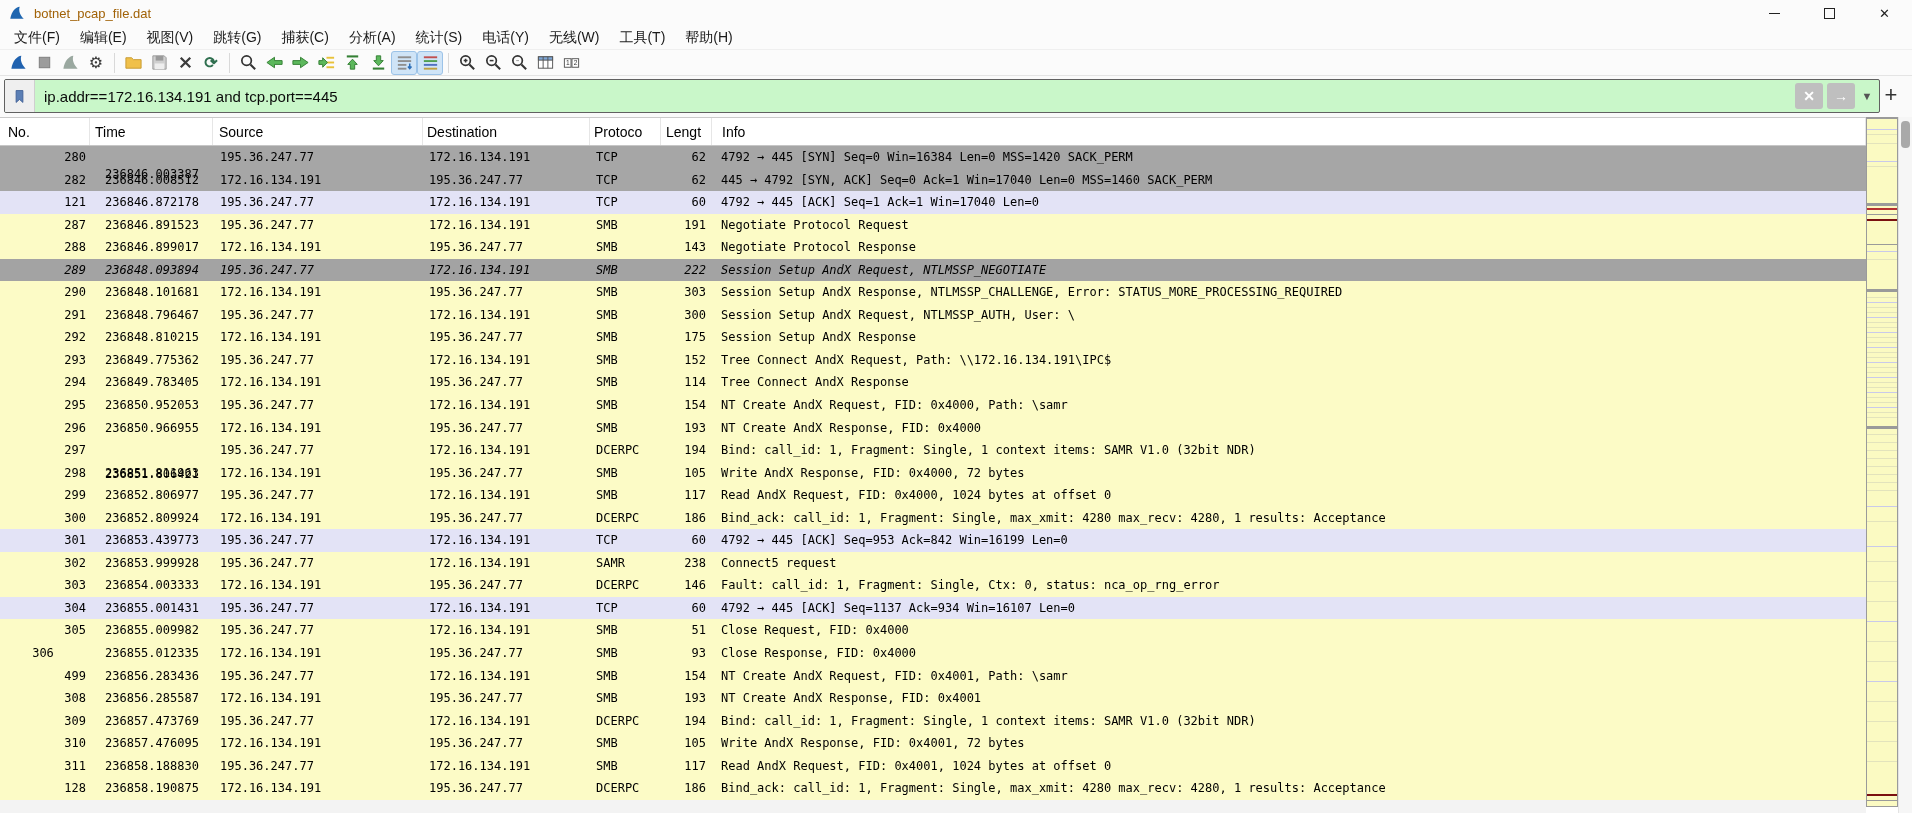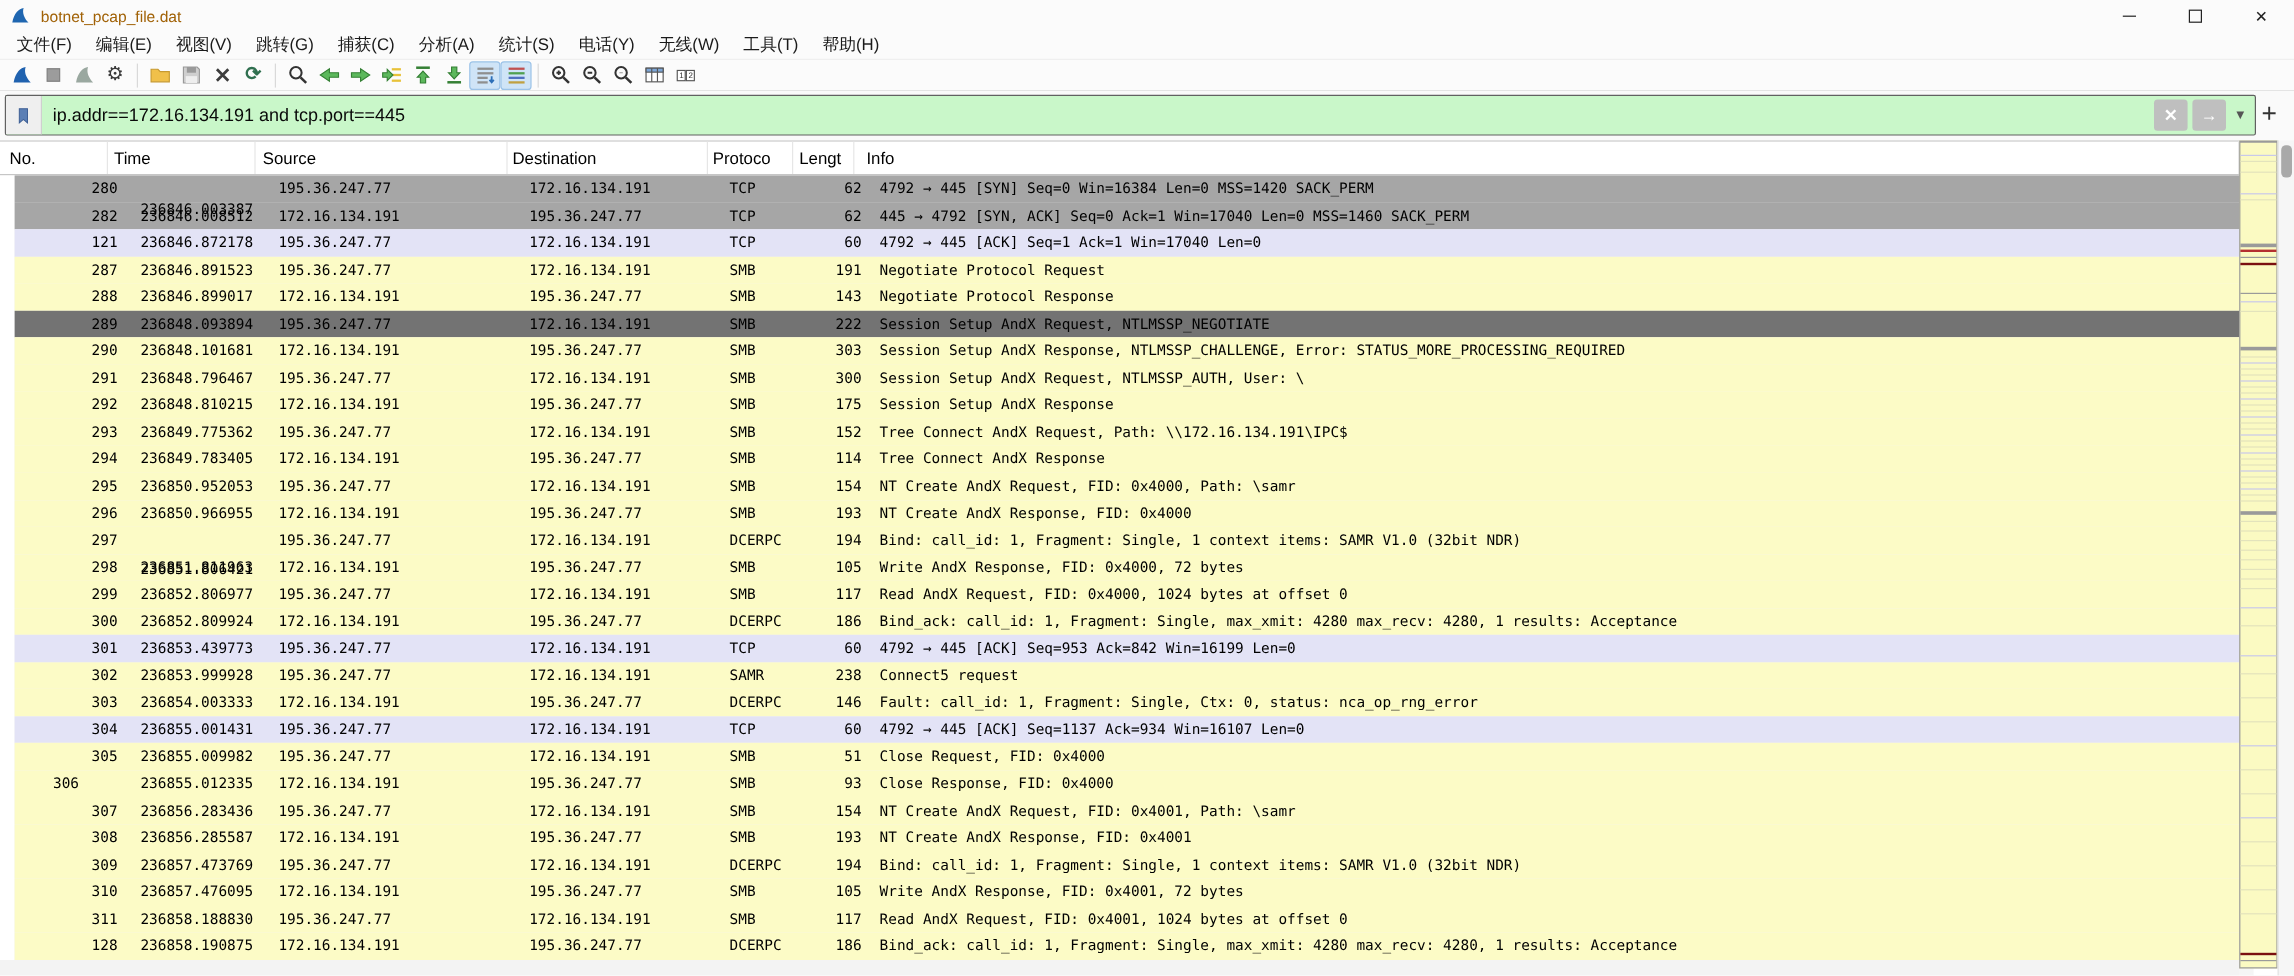--- a/index.html
+++ b/index.html
@@ -36,41 +36,41 @@
   #filter-bookmark{width:30px;height:100%;background:#efefef;border:0;border-right:1px solid #cfcfcf;display:flex;align-items:center;justify-content:center;padding:0;}
   #filter-bookmark svg{width:17px;height:17px;}
   #filter-text{flex:1;font-family:"Liberation Sans",sans-serif;font-size:15px;color:#0a0a0a;padding-left:9px;white-space:nowrap;overflow:hidden;}
   .fbtn{width:28px;height:26px;border:0;border-radius:3px;background:#bfbfbf;color:#ffffff;font-size:14px;font-weight:bold;display:flex;align-items:center;justify-content:center;margin-right:4px;padding:0;}
   #filter-dropdown{width:16px;height:26px;border:0;background:transparent;color:#555;font-size:11px;display:flex;align-items:center;justify-content:center;margin-right:4px;padding:0;}
   #filter-add{position:absolute;right:9px;top:5px;width:24px;height:28px;border:0;background:transparent;color:#333;font-size:22px;line-height:1;padding:0;}
 
   
   #pheader{left:0;top:117px;width:1866px;height:29px;background:#ffffff;border-top:1px solid #cacaca;border-bottom:1px solid #c6c6c6;display:flex;box-sizing:border-box;}
   .hcell{height:100%;display:flex;align-items:center;border-right:1px solid #e6e6e6;box-sizing:border-box;font-size:14px;color:#000;white-space:nowrap;overflow:hidden;}
-  #plist{left:12px;top:146px;width:1866px;height:667px;background:#f5f5f5;overflow:hidden;}
+  #plist{left:0;top:146px;width:1866px;height:667px;background:#f5f5f5;overflow:hidden;}
   .prow{display:flex;height:22.55px;line-height:22.55px;font-family:"DejaVu Sans Mono","Liberation Mono",monospace;font-size:12px;color:#000;white-space:nowrap;}
   .prow span{display:block;height:100%;overflow:hidden;box-sizing:border-box;}
   .row-yellow{background:#fcfbc6;}
   .row-gray{background:#a6a6a6;}
   .row-lavender{background:#e3e3f6;}
   .row-selected{background:#4f93cc;}
   #list-tail{left:0;top:800px;width:1866px;height:13px;background:#f3f3f3;}
 
   .c0{text-align:right;padding-right:4px;}
   .c5{text-align:right;padding-right:6px;}
 
   
   #minimap{left:1866px;top:117px;width:32px;height:690px;background:#fbfac2;border:1px solid #9a9a9a;border-top:2px solid #9a9a9a;box-sizing:border-box;}
   .mmark{position:absolute;left:0;width:100%;}
 
   
   #vscroll{left:1898px;top:117px;width:14px;height:696px;background:#f6f6f6;border-left:1px solid #e3e3e3;box-sizing:border-box;}
   #vscroll-handle{position:absolute;left:2px;top:4px;width:9px;height:27px;background:#a9a9a9;border-radius:4px;}
 </style>
-<style>.row-yellow{background:#fcfbc6;}.row-gray{background:#a6a6a6;}.row-lavender{background:#e3e3f6;}.row-selected{background:#737373;}#filter-box{background:#c9f7c9;}.tb.active{background:#cfe4f7;}#minimap{background:#fbfac2;}</style></head>
+<style>.row-yellow{background:#fcfbc6;}.row-gray{background:#a6a6a6;}.row-lavender{background:#e3e3f6;}.row-selected{background:#a3a3a3;font-style:italic;}#filter-box{background:#c9f7c9;}.tb.active{background:#cfe4f7;}#minimap{background:#fbfac2;}</style></head>
 <body>
 
 <div id="titlebar" class="abs">
   <svg id="app-logo" viewBox="0 0 20 20">
       <path d="M2.5 16.5 C4 8 8.5 3.5 13 3 C11.5 7.5 13.5 12.5 17.5 16.5 Z" fill="#1f66b0"></path>
     </svg>
   <span id="win-title">botnet_pcap_file.dat</span>
   <div id="win-controls">
     <button class="winbtn">
         <span class="glyph-min"></span>
@@ -509,21 +509,21 @@
     <div class="prow row-yellow">
       <span class="c0" style="width: 90px; text-align: center;">306</span>
       <span class="c1" style="width: 123px; padding-left: 15px;">236855.012335</span>
       <span class="c2" style="width: 210px; padding-left: 7px;">172.16.134.191</span>
       <span class="c3" style="width: 167px; padding-left: 6px;">195.36.247.77</span>
       <span class="c4" style="width: 71px; padding-left: 6px;">SMB</span>
       <span class="c5" style="width: 51px;">93</span>
       <span class="c6" style="flex: 1 1 0%; padding-left: 9px;">Close Response, FID: 0x4000</span>
     </div>
     <div class="prow row-yellow">
-      <span class="c0" style="width: 90px;">307</span>
+      <span class="c0" style="width: 90px;">499</span>
       <span class="c1" style="width: 123px; padding-left: 15px;">236856.283436</span>
       <span class="c2" style="width: 210px; padding-left: 7px;">195.36.247.77</span>
       <span class="c3" style="width: 167px; padding-left: 6px;">172.16.134.191</span>
       <span class="c4" style="width: 71px; padding-left: 6px;">SMB</span>
       <span class="c5" style="width: 51px;">154</span>
       <span class="c6" style="flex: 1 1 0%; padding-left: 9px;">NT Create AndX Request, FID: 0x4001, Path: \samr</span>
     </div>
     <div class="prow row-yellow">
       <span class="c0" style="width: 90px;">308</span>
       <span class="c1" style="width: 123px; padding-left: 15px;">236856.285587</span>

